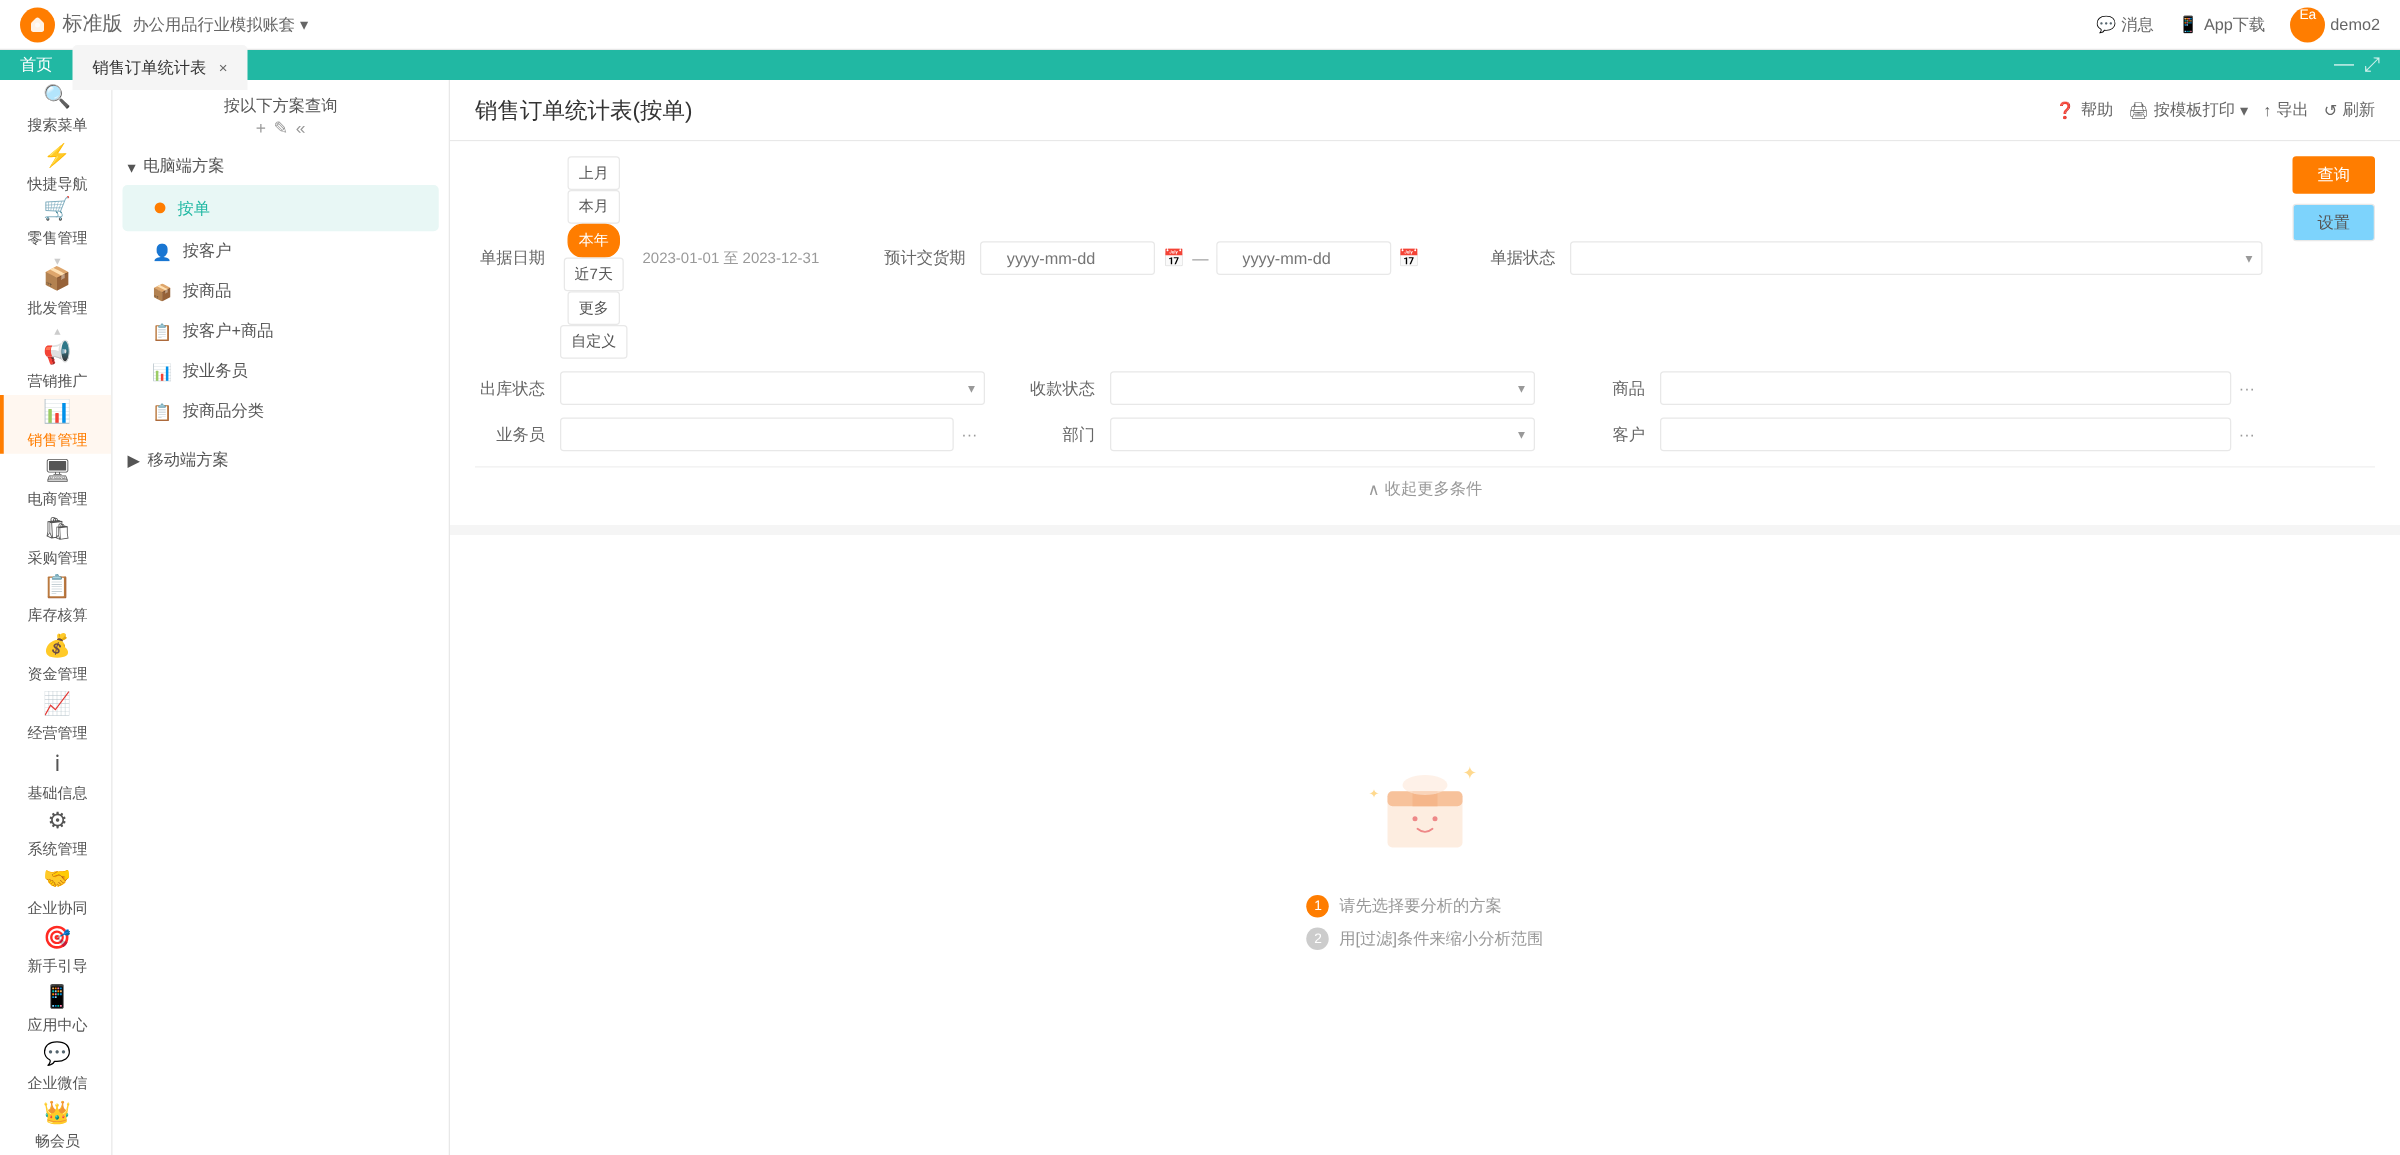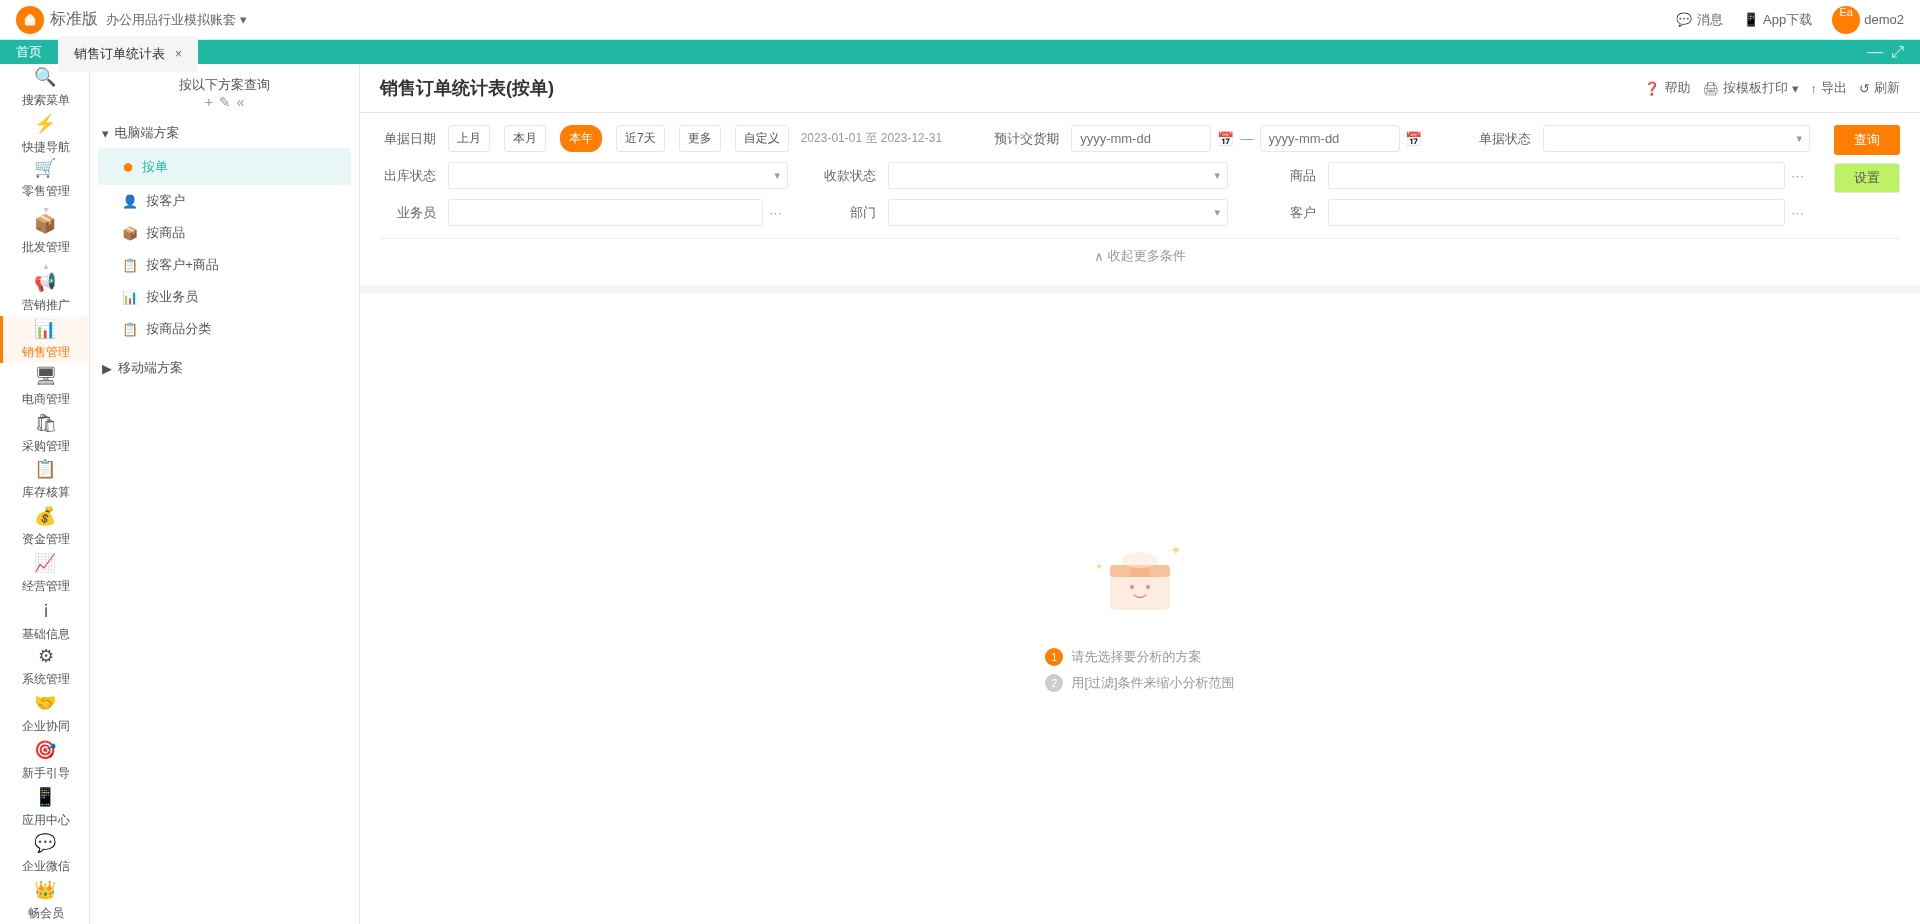--- a/index.html
+++ b/index.html
@@ -47,44 +47,44 @@
 
     .scheme-group { padding: 0 8px; }
     .scheme-group-header { display: flex; align-items: center; gap: 6px; padding: 6px 4px; cursor: pointer; color: #555; font-size: 13px; }
     .scheme-item { display: flex; align-items: center; gap: 8px; padding: 7px 8px 7px 24px; cursor: pointer; color: #555; font-size: 13px; border-radius: 4px; }
     .scheme-item.active { background: #e8f7f5; color: #21b8a3; }
 
     
     .main-content { flex: 1; display: flex; flex-direction: column; overflow: hidden; background: #f5f5f5; }
 
     .page-header { background: #fff; padding: 12px 20px 0; border-bottom: 1px solid #e8e8e8; display: flex; align-items: center; justify-content: space-between; }
-    .page-title { font-size: 18px; font-weight: 700; color: #333; padding-bottom: 12px; }
+    .page-title { font-size: 18px; font-weight: 400; color: #333; padding-bottom: 12px; }
     .page-actions { display: flex; align-items: center; gap: 12px; padding-bottom: 12px; }
     .page-action { display: flex; align-items: center; gap: 4px; color: #666; font-size: 13px; cursor: pointer; }
 
     .filter-area { background: #fff; padding: 12px 20px; margin: 0; }
     .filter-row { display: flex; align-items: center; gap: 12px; margin-bottom: 12px; flex-wrap: wrap; }
     .filter-label { color: #666; font-size: 13px; white-space: nowrap; min-width: 56px; text-align: right; }
-    .filter-date-group { display: flex; align-items: center; gap: 14px; }
+    .filter-date-group { display: flex; align-items: center; gap: 0; flex-direction: column; }
     .date-btn { padding: 4px 8px; border: 1px solid #e8e8e8; border-radius: 3px; cursor: pointer; font-size: 12px; color: #555; background: #fff; }
     .date-btn.active { background: #ff7d00; color: white; border-color: #ff7d00; border-radius: 12px; }
     .date-range-text { font-size: 12px; color: #999; }
     .filter-select { border: 1px solid #e8e8e8; border-radius: 3px; padding: 5px 28px 5px 10px; font-size: 13px; color: #333; background: #fff; outline: none; appearance: none; cursor: pointer; min-width: 120px; }
     .filter-select-wrap { position: relative; display: inline-flex; align-items: center; }
     .filter-select-wrap .arrow { position: absolute; right: 8px; color: #999; pointer-events: none; font-size: 11px; }
-    .filter-date-input { border: 1px solid #e8e8e8; border-radius: 3px; padding: 5px 8px; font-size: 13px; color: #999; background: #fff; width: 140px; }
+    .filter-date-input { border: 1px solid #e8e8e8; border-radius: 3px; padding: 5px 20px; font-size: 13px; color: #999; background: #fff; width: 140px; }
     .filter-date-separator { color: #999; }
     .filter-field { border: 1px solid #e8e8e8; border-radius: 3px; padding: 5px 10px; font-size: 13px; color: #333; background: #fff; flex: 1; }
     .filter-field-more { color: #999; font-size: 13px; padding: 0 6px; cursor: pointer; }
 
     .collapse-bar { text-align: center; padding: 8px; background: #fff; border-top: 1px solid #f0f0f0; cursor: pointer; color: #999; font-size: 13px; display: flex; align-items: center; justify-content: center; gap: 4px; }
 
     .query-btns { display: flex; flex-direction: column; gap: 8px; margin-left: 12px; }
     .btn-query { background: #ff7d00; color: white; border: none; border-radius: 3px; padding: 6px 20px; font-size: 13px; cursor: pointer; }
-    .btn-settings { background: #bef264; color: #555; border: 1px solid #e8e8e8; border-radius: 3px; padding: 5px 16px; font-size: 13px; cursor: pointer; }
+    .btn-settings { background: #7dd3fc; color: #555; border: 1px solid #e8e8e8; border-radius: 3px; padding: 5px 16px; font-size: 13px; cursor: pointer; }
 
     
     .empty-area { flex: 1; display: flex; flex-direction: column; align-items: center; justify-content: center; gap: 20px; background: #fff; margin-top: 8px; }
     .empty-tips { display: flex; flex-direction: column; gap: 8px; }
     .empty-tip { display: flex; align-items: center; gap: 8px; color: #999; font-size: 13px; }
     .tip-num { width: 18px; height: 18px; background: #ff7d00; color: white; border-radius: 50%; display: flex; align-items: center; justify-content: center; font-size: 11px; flex-shrink: 0; }
     .tip-num.num2 { background: #ccc; }
 
     .filter-area-wrap { background: #fff; }
   </style>

